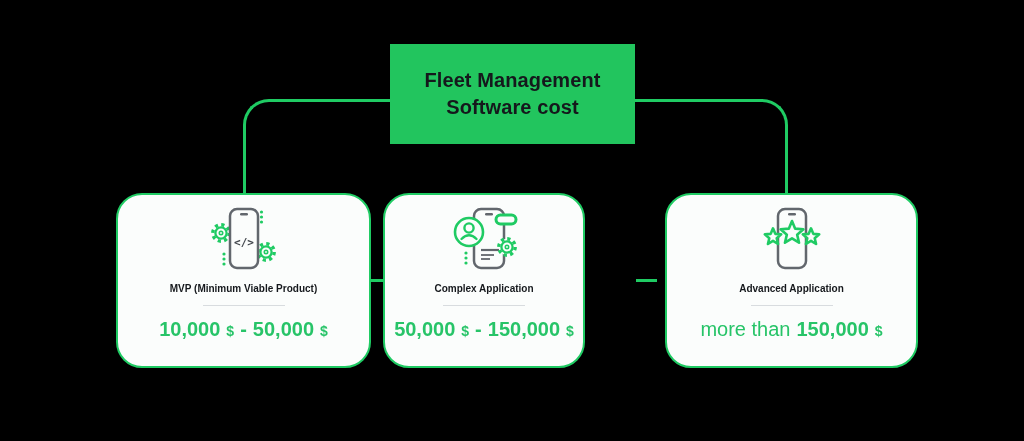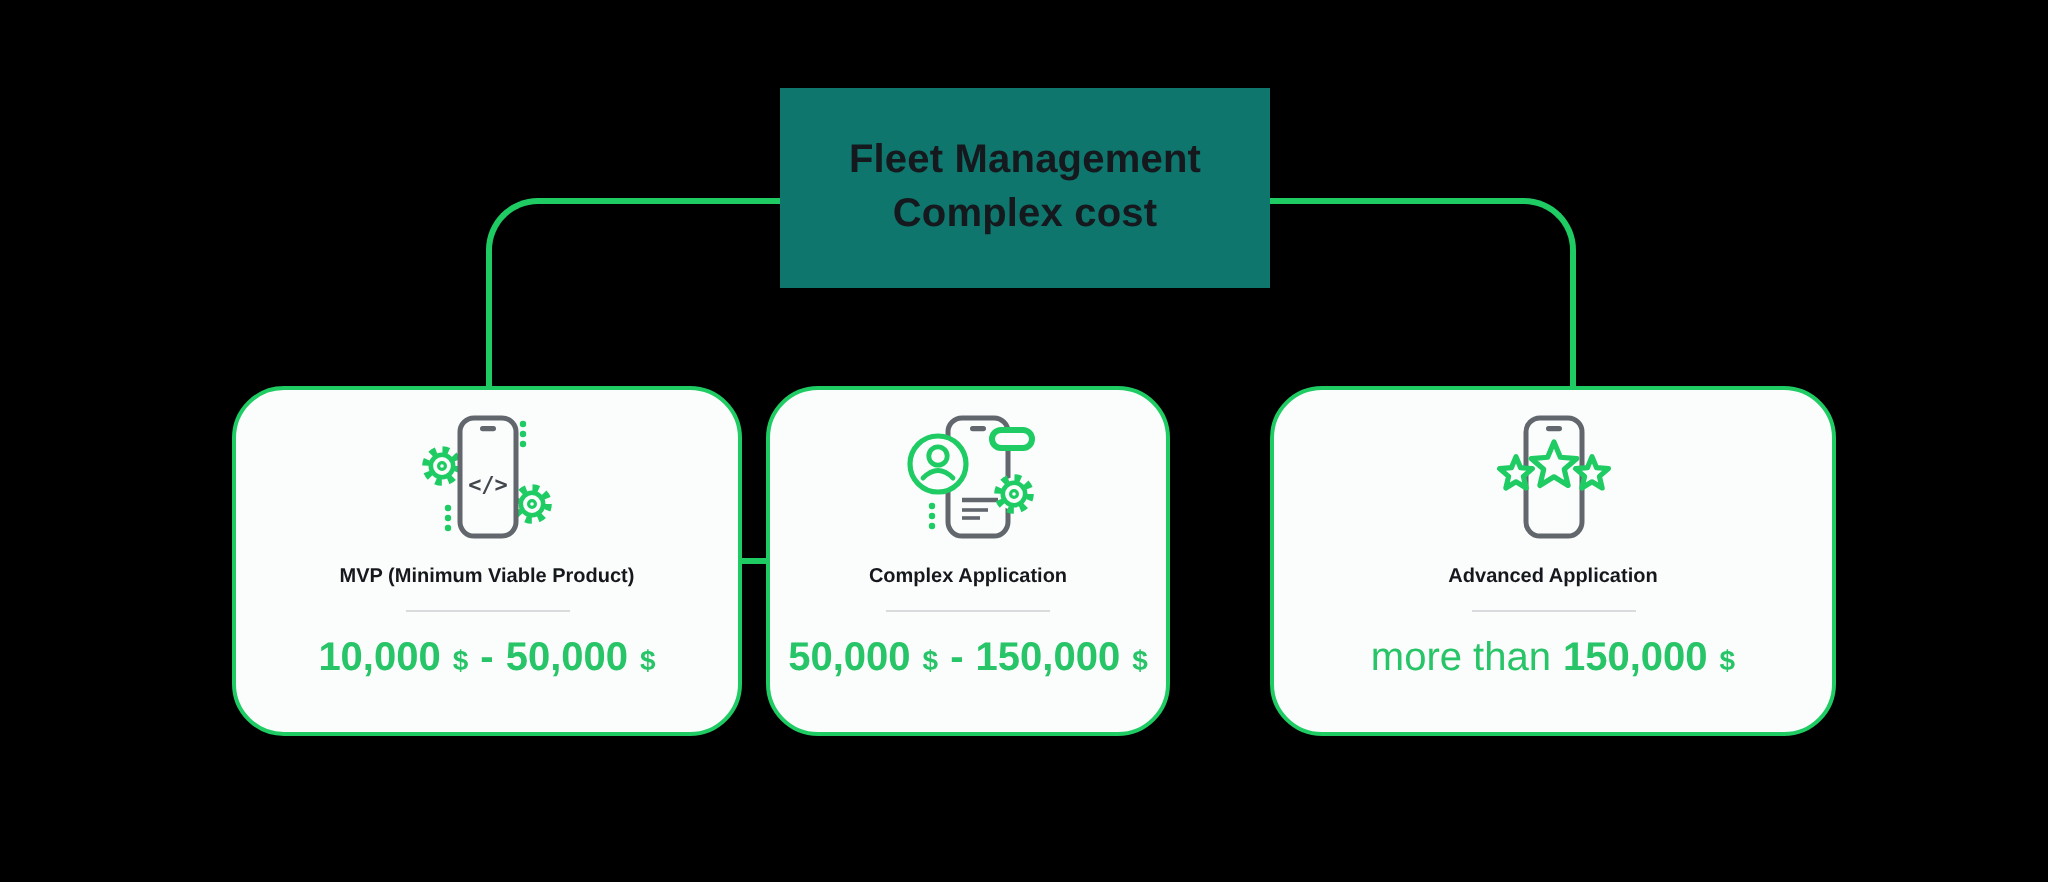--- a/index.html
+++ b/index.html
@@ -7,21 +7,21 @@
     width:1024px;height:441px;
     background:#000000;
     font-family:"Liberation Sans", sans-serif;
     position:relative;overflow:hidden;
   }
   .stage{position:absolute;left:0;top:0;width:1024px;height:441px;}
 
   
   .title-box{
     position:absolute;left:390px;top:44px;width:245px;height:100px;
-    background:#0f766e;
+    background:#22c55e;
     display:flex;flex-direction:column;align-items:center;justify-content:center;
     z-index:3;
   }
   .title-line{
     font-size:20px;font-weight:700;color:#15181c;line-height:27px;
     letter-spacing:.1px;
   }
 
   
   .conn{position:absolute;z-index:1;}
@@ -45,21 +45,21 @@
     background:#fbfdfc;
     border:2.5px solid #1fcb63;
     border-radius:26px;
     box-sizing:border-box;
     display:flex;flex-direction:column;align-items:center;
     padding-top:11px;
     z-index:2;
   }
   .card-1{left:116px;width:255px;}
   .card-2{left:383px;width:202px;}
-  .card-3{left:635px;width:283px;}
+  .card-3{left:665px;width:253px;}
 
   .icon-wrap{width:80px;height:66px;flex:0 0 auto;}
 
   .card-title{
     margin-top:11px;
     font-size:10px;font-weight:700;color:#15181c;
     white-space:nowrap;letter-spacing:0;
   }
   .divider{
     margin-top:11px;
@@ -85,21 +85,21 @@
 
 <div class="stage">
 
   <div class="conn conn-left"></div>
   <div class="conn conn-right"></div>
   <div class="conn conn-mid conn-mid-1"></div>
   <div class="conn conn-mid conn-mid-2"></div>
 
   <div class="title-box">
     <div class="title-line">Fleet Management</div>
-    <div class="title-line">Complex cost</div>
+    <div class="title-line">Software cost</div>
   </div>
 
   <div class="card card-1">
     <div class="icon-wrap">
       <svg width="80" height="66" viewBox="0 0 80 66">
 
         <g transform="translate(17,27)">
           <circle r="8.2" class="stroke-green" stroke-width="3.4" stroke-dasharray="3.2 3.24"></circle>
           <circle r="5.6" class="stroke-green bgfill" stroke-width="2.3"></circle>
           <circle r="1.7" class="stroke-green" stroke-width="1.6"></circle>

